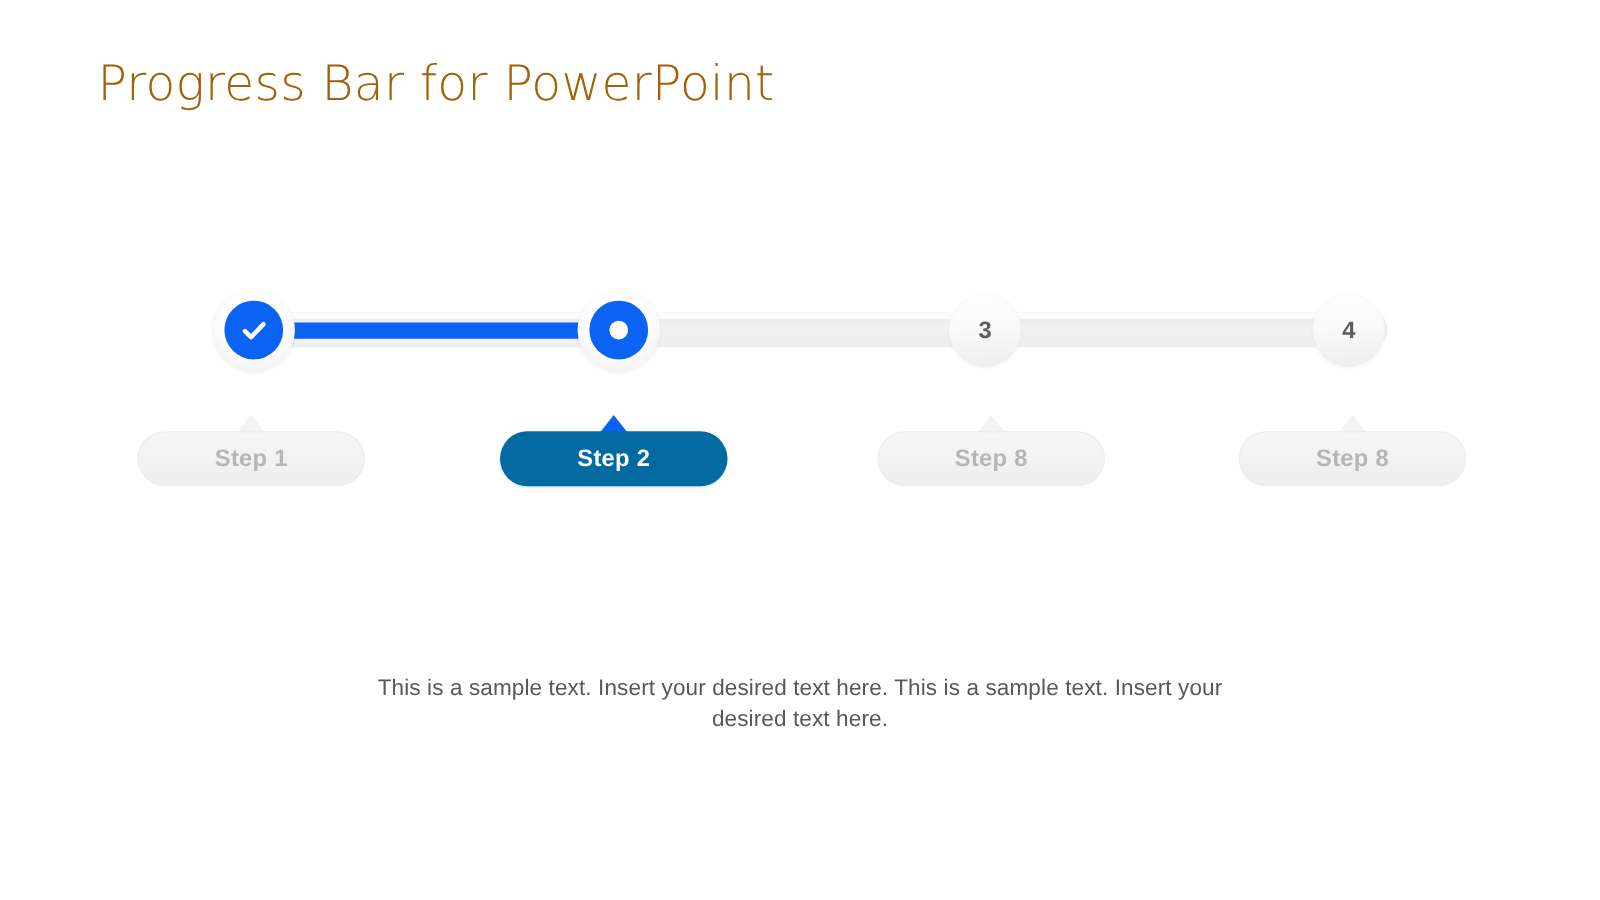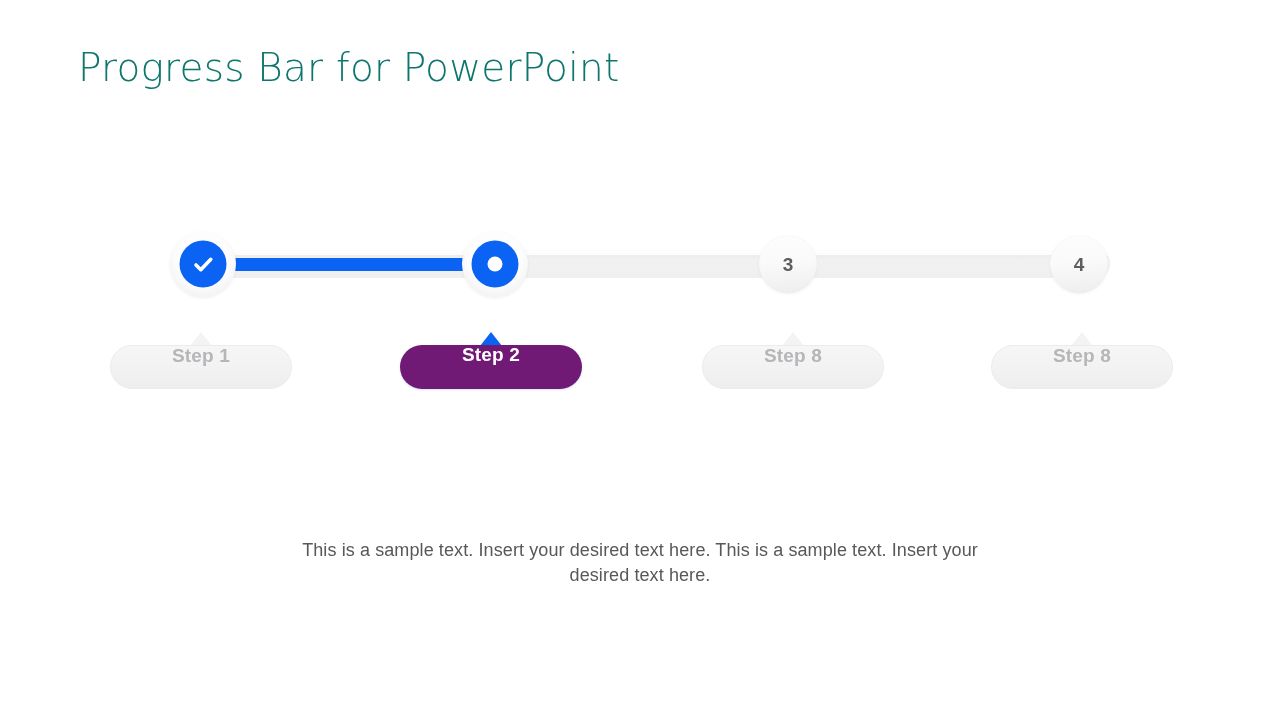--- a/index.html
+++ b/index.html
@@ -18,21 +18,21 @@
   
   .page-title {
     position: absolute;
     left: 78px;
     top: 44px;
     font-family: "DejaVu Sans", sans-serif;
     font-weight: 300;
     font-size: 39px;
     line-height: 48px;
     letter-spacing: 0.2px;
-    color: #0f766e;
+    color: #a16207;
     white-space: nowrap;
   }
 
   
   .progress-area {
     position: absolute;
     left: 0;
     top: 0;
     width: 1280px;
     height: 720px;
@@ -150,30 +150,30 @@
   .pointer.active   { border-bottom: 14px solid #0a63f2; }
 
   .pill {
     position: absolute;
     top: 13px;
     left: 0;
     width: 182px;
     height: 44px;
     border-radius: 22px;
     display: flex;
-    align-items: flex-start;
+    align-items: center;
     justify-content: center;
     box-sizing: border-box;
   }
   .pill.inactive {
     background: linear-gradient(180deg, #f6f6f7 0%, #f2f2f3 55%, #eeeeef 100%);
     border: 1px solid #ececed;
   }
   .pill.active {
-    background: #701a75;
+    background: #0369a1;
     box-shadow: 0 1px 2px rgba(10,99,242,0.18);
   }
   .pill-label {
     font-family: "Liberation Sans", sans-serif;
     font-size: 19px;
     font-weight: 700;
     letter-spacing: 0.2px;
     line-height: 1;
     user-select: none;
   }

